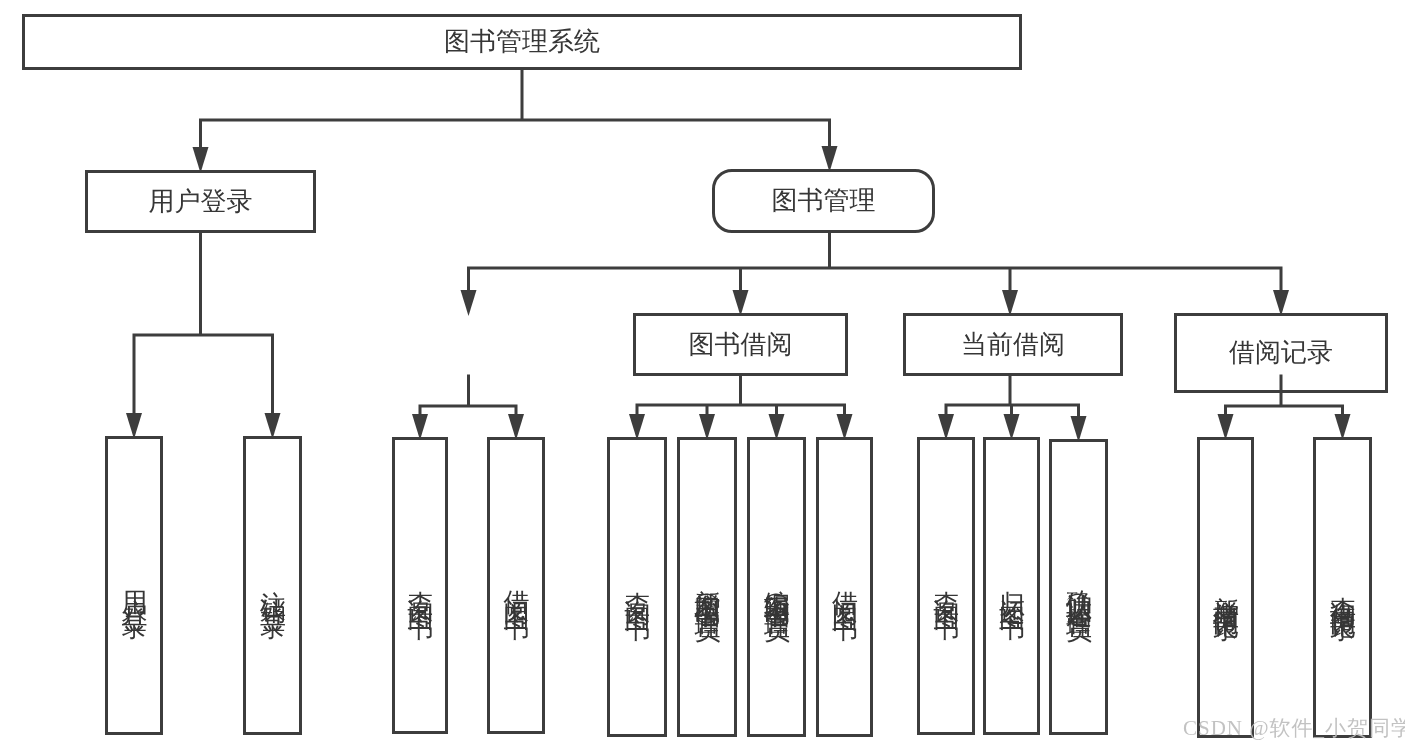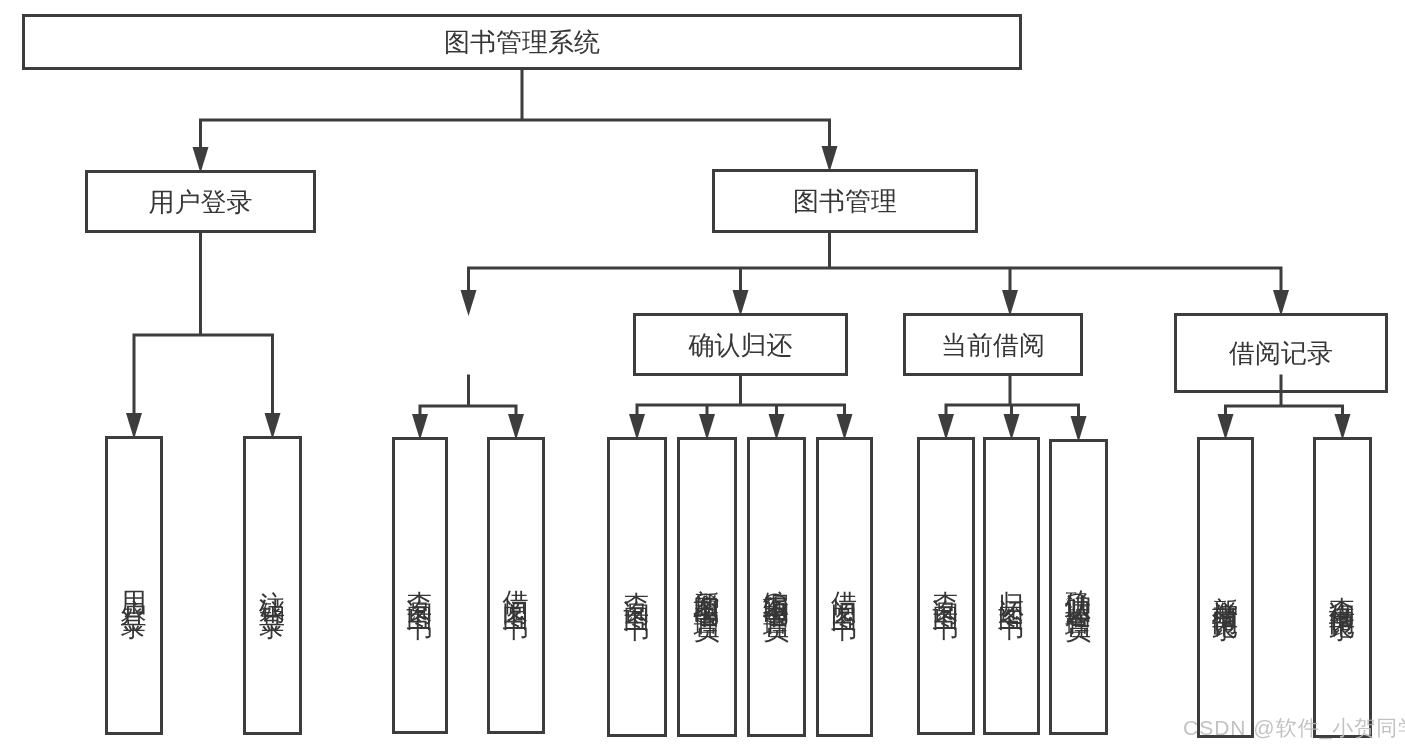--- a/index.html
+++ b/index.html
@@ -2,21 +2,21 @@
 <html><head>
 <meta charset="utf-8">
 <style>
   html, body { margin: 0; padding: 0; background: #ffffff; }
   .canvas {
     position: relative;
     width: 1405px;
     height: 747px;
     background: #ffffff;
     overflow: hidden;
-    font-family: Liberation Sans, sans-serif;
+    font-family: Liberation Serif, serif;
   }
   #nodes-layer { position: absolute; left: 0; top: 0; width: 100%; height: 100%; z-index: 1; }
   svg.connectors {
     position: absolute; left: 0; top: 0; z-index: 2;
     pointer-events: none;
   }
   .node {
     position: absolute;
     box-sizing: border-box;
     background: #ffffff;
@@ -49,27 +49,27 @@
 <body>
 
 <div class="canvas">
   <div id="nodes-layer">
       <div class="node" style="left: 22px; top: 14px; width: 1000px; height: 56px; border-color: rgb(61, 61, 61); color: rgb(54, 54, 54);">
         <span class="lbl">图书管理系统</span>
       </div>
       <div class="node" style="left: 85px; top: 170px; width: 231px; height: 63px; border-color: rgb(61, 61, 61); color: rgb(54, 54, 54);">
         <span class="lbl">用户登录</span>
       </div>
-      <div class="node" style="left: 712px; top: 169px; width: 266px; height: 64px; border-color: rgb(61, 61, 61); color: rgb(54, 54, 54);">
+      <div class="node" style="left: 712px; top: 169px; width: 223px; height: 64px; border-color: rgb(61, 61, 61); color: rgb(54, 54, 54); border-radius: 20px;">
         <span class="lbl">图书管理</span>
       </div>
       <div class="node" style="left: 633px; top: 313px; width: 215px; height: 63px; border-color: rgb(61, 61, 61); color: rgb(54, 54, 54);">
-        <span class="lbl">确认归还</span>
+        <span class="lbl">图书借阅</span>
       </div>
-      <div class="node" style="left: 903px; top: 313px; width: 180px; height: 63px; border-color: rgb(61, 61, 61); color: rgb(54, 54, 54);">
+      <div class="node" style="left: 903px; top: 313px; width: 220px; height: 63px; border-color: rgb(61, 61, 61); color: rgb(54, 54, 54);">
         <span class="lbl">当前借阅</span>
       </div>
       <div class="node" style="left: 1174px; top: 313px; width: 214px; height: 80px; border-color: rgb(61, 61, 61); color: rgb(54, 54, 54);">
         <span class="lbl">借阅记录</span>
       </div>
       <div class="node v" style="left: 105px; top: 436px; width: 58px; height: 299px; border-color: rgb(61, 61, 61); color: rgb(54, 54, 54);">
         <span class="lbl">用户登录</span>
       </div>
       <div class="node v" style="left: 243px; top: 436px; width: 59px; height: 299px; border-color: rgb(61, 61, 61); color: rgb(54, 54, 54);">
         <span class="lbl">注销登录</span>

